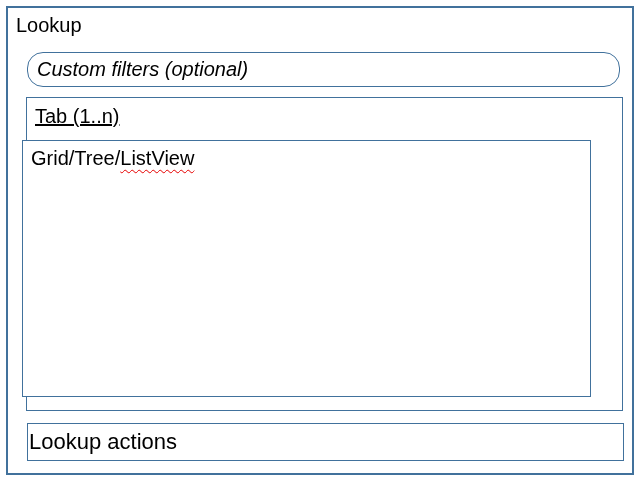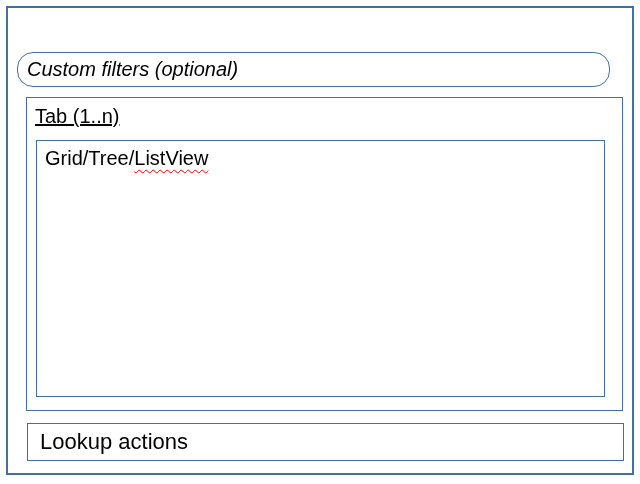--- a/index.html
+++ b/index.html
@@ -30,21 +30,21 @@
     white-space: nowrap;
   }
   .outer-title {
     position: absolute;
     left: 16px;
     top: 13px;
     font-size: 20px;
     line-height: 24px;
   }
   .custom-filters-box {
-    left: 17px;
+    left: 27px;
     top: 52px;
     width: 593px;
     height: 35px;
     display: flex;
     align-items: center;
     padding-left: 9px;
     border-radius: 16px;
   }
   .custom-filters-box .label {
     font-style: italic;
@@ -57,21 +57,21 @@
     height: 314px;
     padding: 6px 0 0 8px;
   }
   .tab-box > .label {
     font-size: 20px;
     line-height: 24px;
     display: inline-block;
     text-decoration: underline;
   }
   .grid-box {
-    left: 36px;
+    left: 22px;
     top: 140px;
     width: 569px;
     height: 257px;
     padding: 5px 8px 0 8px;
   }
   .grid-box .label {
     font-size: 20px;
     line-height: 24px;
   }
   .squiggle {
@@ -81,33 +81,34 @@
     text-decoration-thickness: 1px;
     text-underline-offset: 4px;
   }
   .actions-box {
     left: 27px;
     top: 423px;
     width: 597px;
     height: 38px;
     display: flex;
     align-items: center;
-    padding-left: 12px;
+    padding-left: 1px;
   }
   .actions-box .label {
     font-size: 22px;
   }
 </style>
 </head>
 <body>
 
 <div class="canvas">
 
   <div class="box outer" style="left:6px; top:6px; width:628px; height:469px;">
   </div>
+  <div class="label outer-title">Lookup</div>
 
   <div class="box custom-filters-box">
     <span class="label">Custom filters (optional)</span>
   </div>
 
   <div class="box tab-box">
     <span class="label">Tab (1..n)</span>
   </div>
 
   <div class="box grid-box">

